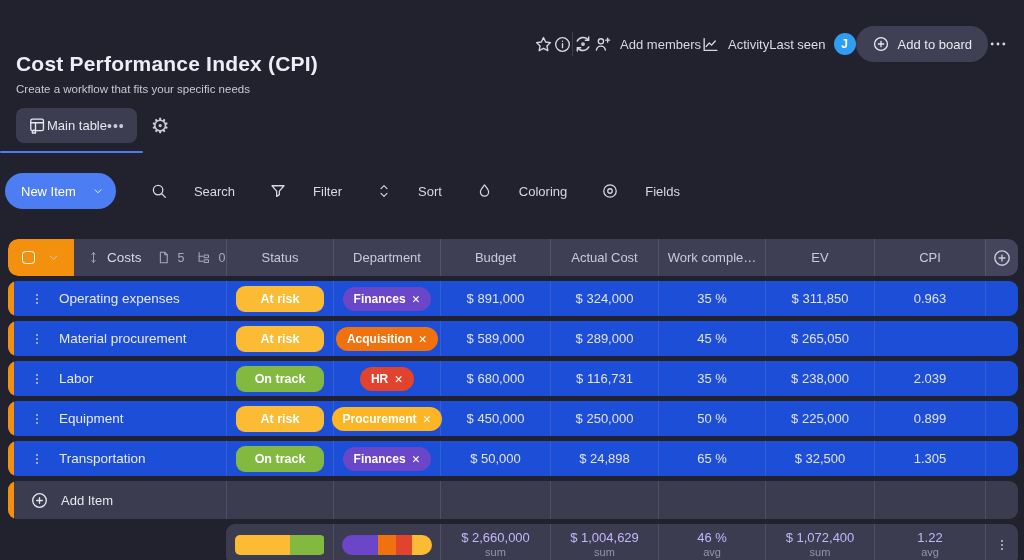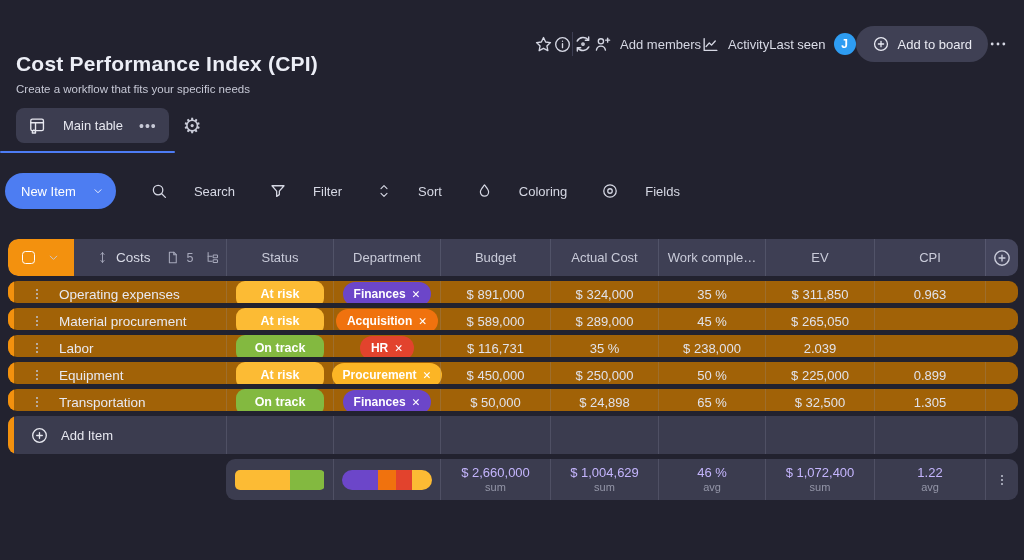--- a/index.html
+++ b/index.html
@@ -20,21 +20,21 @@
   .title-actions { display:flex; align-items:center; margin-left:auto; color:#d6d8e4; }
   .icon-btn { background:none; border:none; color:#d6d8e4; cursor:pointer; display:flex; align-items:center; gap:8px; font-family:inherit; font-size:13px; }
   .vdivider { width:1px; height:24px; background:#3d3e52; }
   .last-seen { display:flex; align-items:center; gap:8px; font-size:13px; color:#dcdee9; }
   .avatar { width:22px; height:22px; border-radius:50%; color:#fff; font-size:12px; font-weight:700; display:flex; align-items:center; justify-content:center; }
   .add-board-btn { display:flex; align-items:center; gap:8px; background:#3f4054; border:none; border-radius:18px; color:#e9eaf3; font-size:13px; font-family:inherit; padding:9px 16px; cursor:pointer; }
   .subtitle { font-size:11.5px; color:#c6c8d5; margin-top:7px; }
 
   
   .tab-bar { display:flex; align-items:center; margin-top:13px; gap:14px; padding-bottom:8px; position:relative; }
-  .tab { position:relative; display:flex; align-items:center; gap:16px; background:#3c3d50; border-radius:8px; padding:8px 12px; font-size:13px; color:#e7e8f0; cursor:pointer; }
+  .tab { position:relative; display:flex; align-items:center; gap:0; background:#3c3d50; border-radius:8px; padding:8px 12px; font-size:13px; color:#e7e8f0; cursor:pointer; }
   .tab::after { content:""; position:absolute; left:-16px; right:-6px; bottom:-10px; height:2px; background:#4d7cf5; border-radius:1px; }
   .tab .dots { color:#c7c9d6; letter-spacing:1px; font-size:14px; line-height:8px; }
   .gear { font-size:21px; color:#c9cbd8; line-height:1; cursor:pointer; }
 
   
   .toolbar { display:flex; align-items:center; gap:34px; padding:20px 16px 0 5px; margin-top:2px; }
   .new-item-btn { display:flex; align-items:center; background:#4d7df2; border:none; border-radius:18px; height:36px; color:#fff; font-family:inherit; font-size:13px; cursor:pointer; padding:0 6px 0 16px; }
   .new-item-btn .lbl { padding-right:10px; }
   .new-item-btn .caret { padding:0 6px; display:flex; align-items:center; }
   .tool-btn { background:none; border:none; color:#d6d8e4; font-family:inherit; font-size:13px; display:flex; align-items:center; gap:26px; cursor:pointer; }
@@ -43,26 +43,26 @@
   .table { margin:30px 6px 0 8px; width:1010px; }
   .grid-cols { display:grid; grid-template-columns:218px 107px 107px 110px 108px 107px 109px 111px 33px; }
   .cell { display:flex; align-items:center; justify-content:center; font-size:13px; color:#e1e2ea; position:relative; }
   .cell + .cell { border-left:1px solid rgba(150,153,178,.22); }
 
   .thead { height:37px; margin-bottom:5px; }
   .thead .cell { color:#c9cbd9; background:#3e3f54; }
   .group-cell { border-radius:10px 0 0 10px; overflow:hidden; justify-content:flex-start !important; padding:0; background:#3e3f54; }
   .group-chip { width:66px; height:100%; background:#f3910e; border-radius:10px 0 0 10px; display:flex; align-items:center; justify-content:center; gap:12px; cursor:pointer; flex:0 0 auto; }
   .chk { width:13px; height:13px; border:1.6px solid #fff; border-radius:3.5px; }
-  .group-meta { display:flex; align-items:flex-end; gap:7px; padding-left:22px; color:#d8dae6; font-size:13.5px; }
+  .group-meta { display:flex; align-items:flex-end; gap:7px; padding-left:13px; color:#d8dae6; font-size:13.5px; }
   .group-meta .cnt { color:#a7a9bb; font-size:12.5px; }
   .group-meta .mic { color:#a7a9bb; }
   .plus-head { background:#44455c !important; border-radius:0 10px 10px 0; cursor:pointer; }
 
-  .trow { height:22px; margin-bottom:5px; background:#a16207; border-radius:9px; overflow:hidden; position:relative; }
+  .trow { height:35px; margin-bottom:5px; background:#1d4ed8; border-radius:9px; overflow:hidden; position:relative; }
   .accent { position:absolute; left:0; top:0; bottom:0; width:6px; background:#f3910e; border-radius:9px 0 0 9px; z-index:2; }
   .name-cell { justify-content:flex-start !important; padding-left:22px; gap:15px; }
   .kebab { color:#c2c4d2; display:flex; cursor:pointer; }
   .item-name { font-size:13.5px; color:#e8e9f1; cursor:pointer; }
 
   .status-pill { min-width:88px; height:26px; border-radius:9px; color:#fff; font-size:12.5px; font-weight:600; display:flex; align-items:center; justify-content:center; cursor:pointer; }
   .dept-pill { height:24px; border-radius:999px; color:#fff; font-size:12px; font-weight:700; display:flex; align-items:center; justify-content:center; gap:6px; padding:6px 11px; cursor:pointer; }
   .dept-pill .x { font-size:10.5px; font-weight:400; }
 
   .additem-row { height:38px; margin-bottom:5px; background:#3b3c4f; border-radius:9px; overflow:hidden; position:relative; }
@@ -324,20 +324,21 @@
     </div>
     <div class="cell">
         <span class="status-pill" style="background-color: rgb(131, 185, 64);">On track</span>
       </div>
     <div class="cell">
         <span class="dept-pill" style="background-color: rgb(226, 67, 45);">
           <span>HR</span>
           <span class="x">✕</span>
         </span>
       </div>
+    <div class="cell">$ 680,000</div>
     <div class="cell">$ 116,731</div>
     <div class="cell">35 %</div>
     <div class="cell">$ 238,000</div>
     <div class="cell">2.039</div>
     <div class="cell"></div>
   </div>
 
   <div class="grid-cols trow">
     <div class="accent"></div>
     <div class="cell name-cell">

